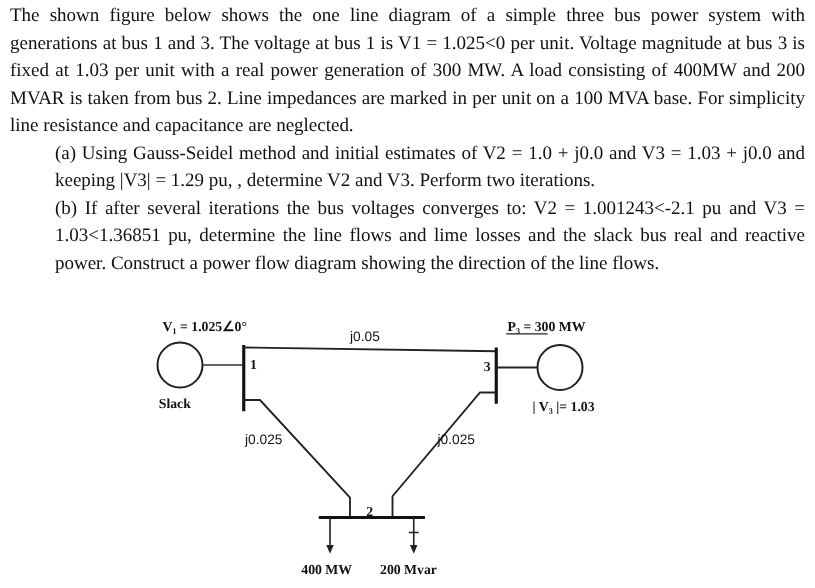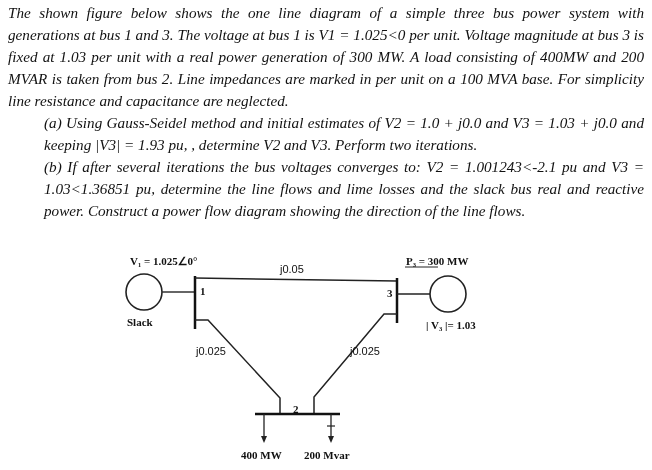--- a/index.html
+++ b/index.html
@@ -1,29 +1,29 @@
 <!DOCTYPE html>
 <html><head>
 <meta charset="utf-8">
 <style>
   html, body { margin:0; padding:0; background:#ffffff; }
   body { width:652px; height:470px; position:relative; overflow:hidden; font-family:"Liberation Serif", serif; color:#111; }
   .text-block { position:absolute; left:8px; top:2px; width:636px; font-size:15.2px; line-height:22px; text-align:justify; }
-  .para { margin:0;font-style:italic; }
+  .para { margin:0; }
   .sub { padding-left:36px; }
   svg { position:absolute; left:0; top:0; }
   .lbl { font-family:"Liberation Sans", sans-serif; font-size:11px; fill:#111; }
   .lbls { font-family:"Liberation Serif", serif; font-size:11px; fill:#111; font-weight:bold; }
 </style>
 </head>
 <body>
 
 <div class="text-block">
   <p class="para">The shown figure below shows the one line diagram of a simple three bus power system with generations at bus 1 and 3. The voltage at bus 1 is V1 = 1.025&lt;0 per unit. Voltage  magnitude at bus 3 is fixed at 1.03 per unit with a real power generation of  300 MW. A load consisting of 400MW and 200 MVAR is taken from bus 2. Line impedances are marked in per unit on a 100 MVA base. For simplicity line resistance and capacitance are neglected.</p>
-  <p class="para sub">(a) Using Gauss-Seidel method and initial estimates of V2 = 1.0  +  j0.0 and V3 = 1.03 + j0.0 and keeping |V3| = 1.93 pu, , determine V2 and V3. Perform two iterations.</p>
+  <p class="para sub">(a) Using Gauss-Seidel method and initial estimates of V2 = 1.0  +  j0.0 and V3 = 1.03 + j0.0 and keeping |V3| = 1.29 pu, , determine V2 and V3. Perform two iterations.</p>
   <p class="para sub">(b) If after several iterations the bus voltages converges to: V2 = 1.001243&lt;-2.1 pu and V3 = 1.03&lt;1.36851 pu, determine the line flows and lime losses and the slack bus real and reactive power. Construct a power flow diagram showing the direction of the line flows.</p>
 </div>
 
 <svg width="652" height="470" viewBox="0 0 652 470">
 
   <circle cx="144" cy="292" r="18" fill="none" stroke="#222" stroke-width="1.6"></circle>
   <line x1="162" y1="292" x2="195" y2="292" stroke="#333" stroke-width="1.3"></line>
 
   <line x1="195" y1="276" x2="195" y2="329" stroke="#111" stroke-width="2.5"></line>
 

